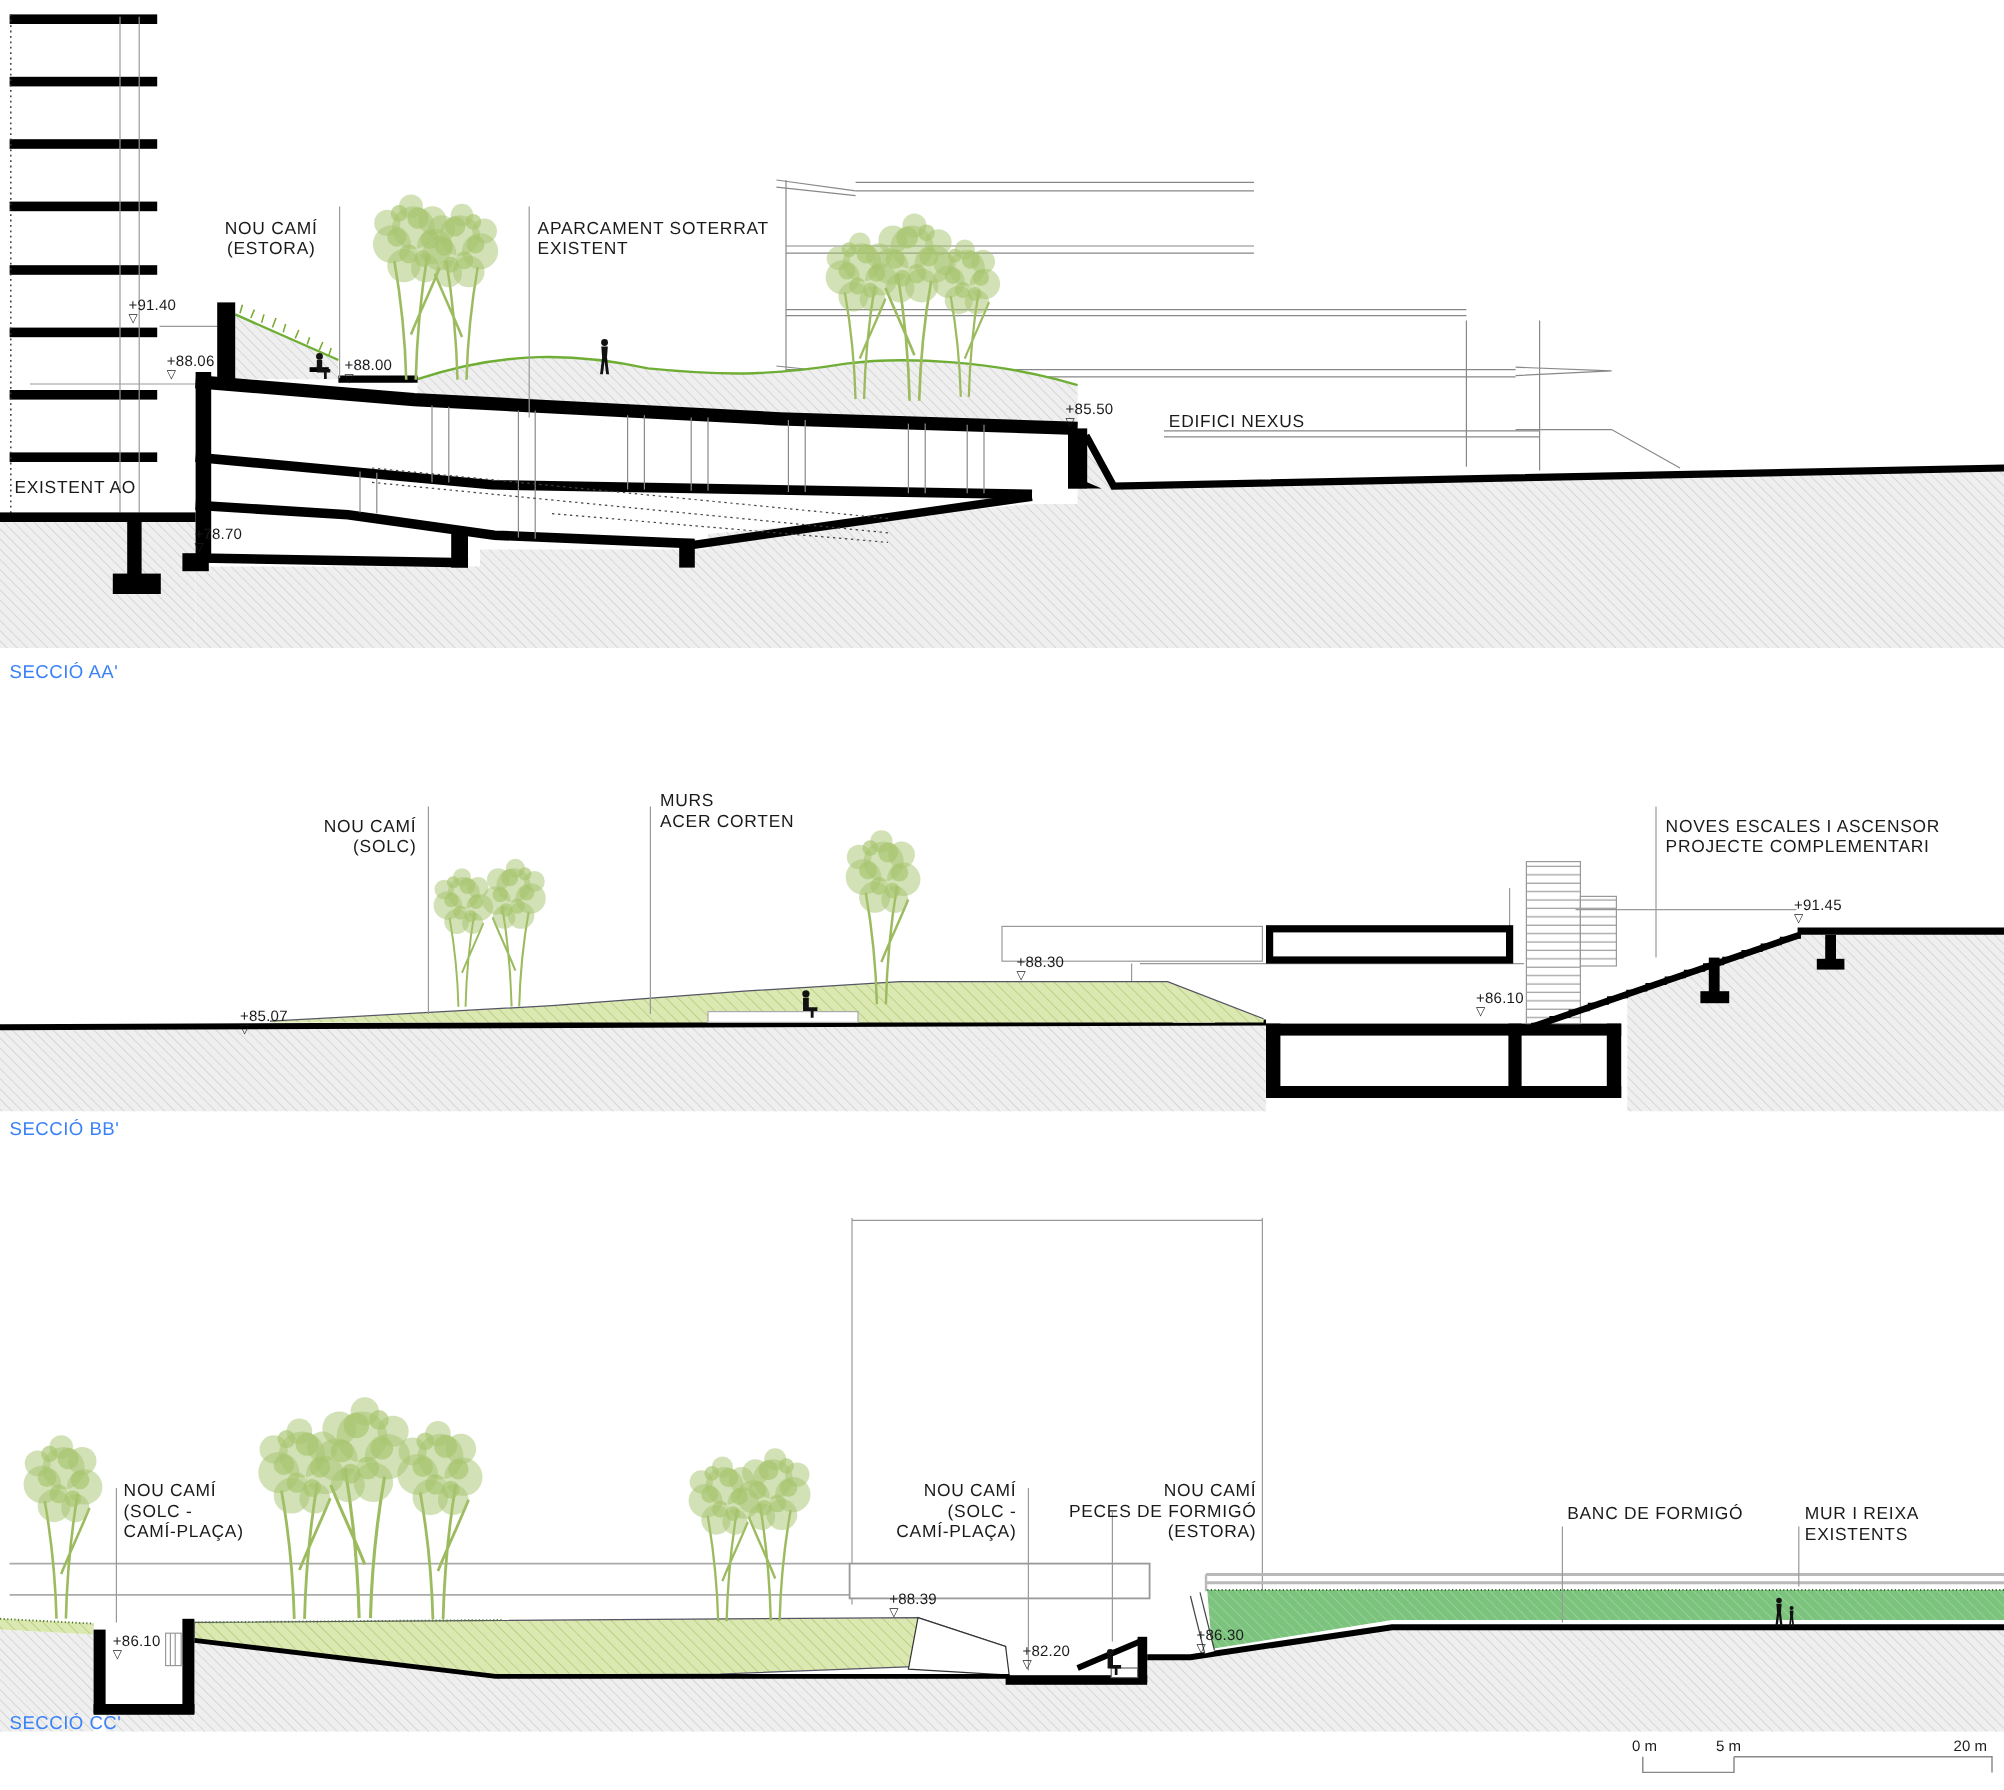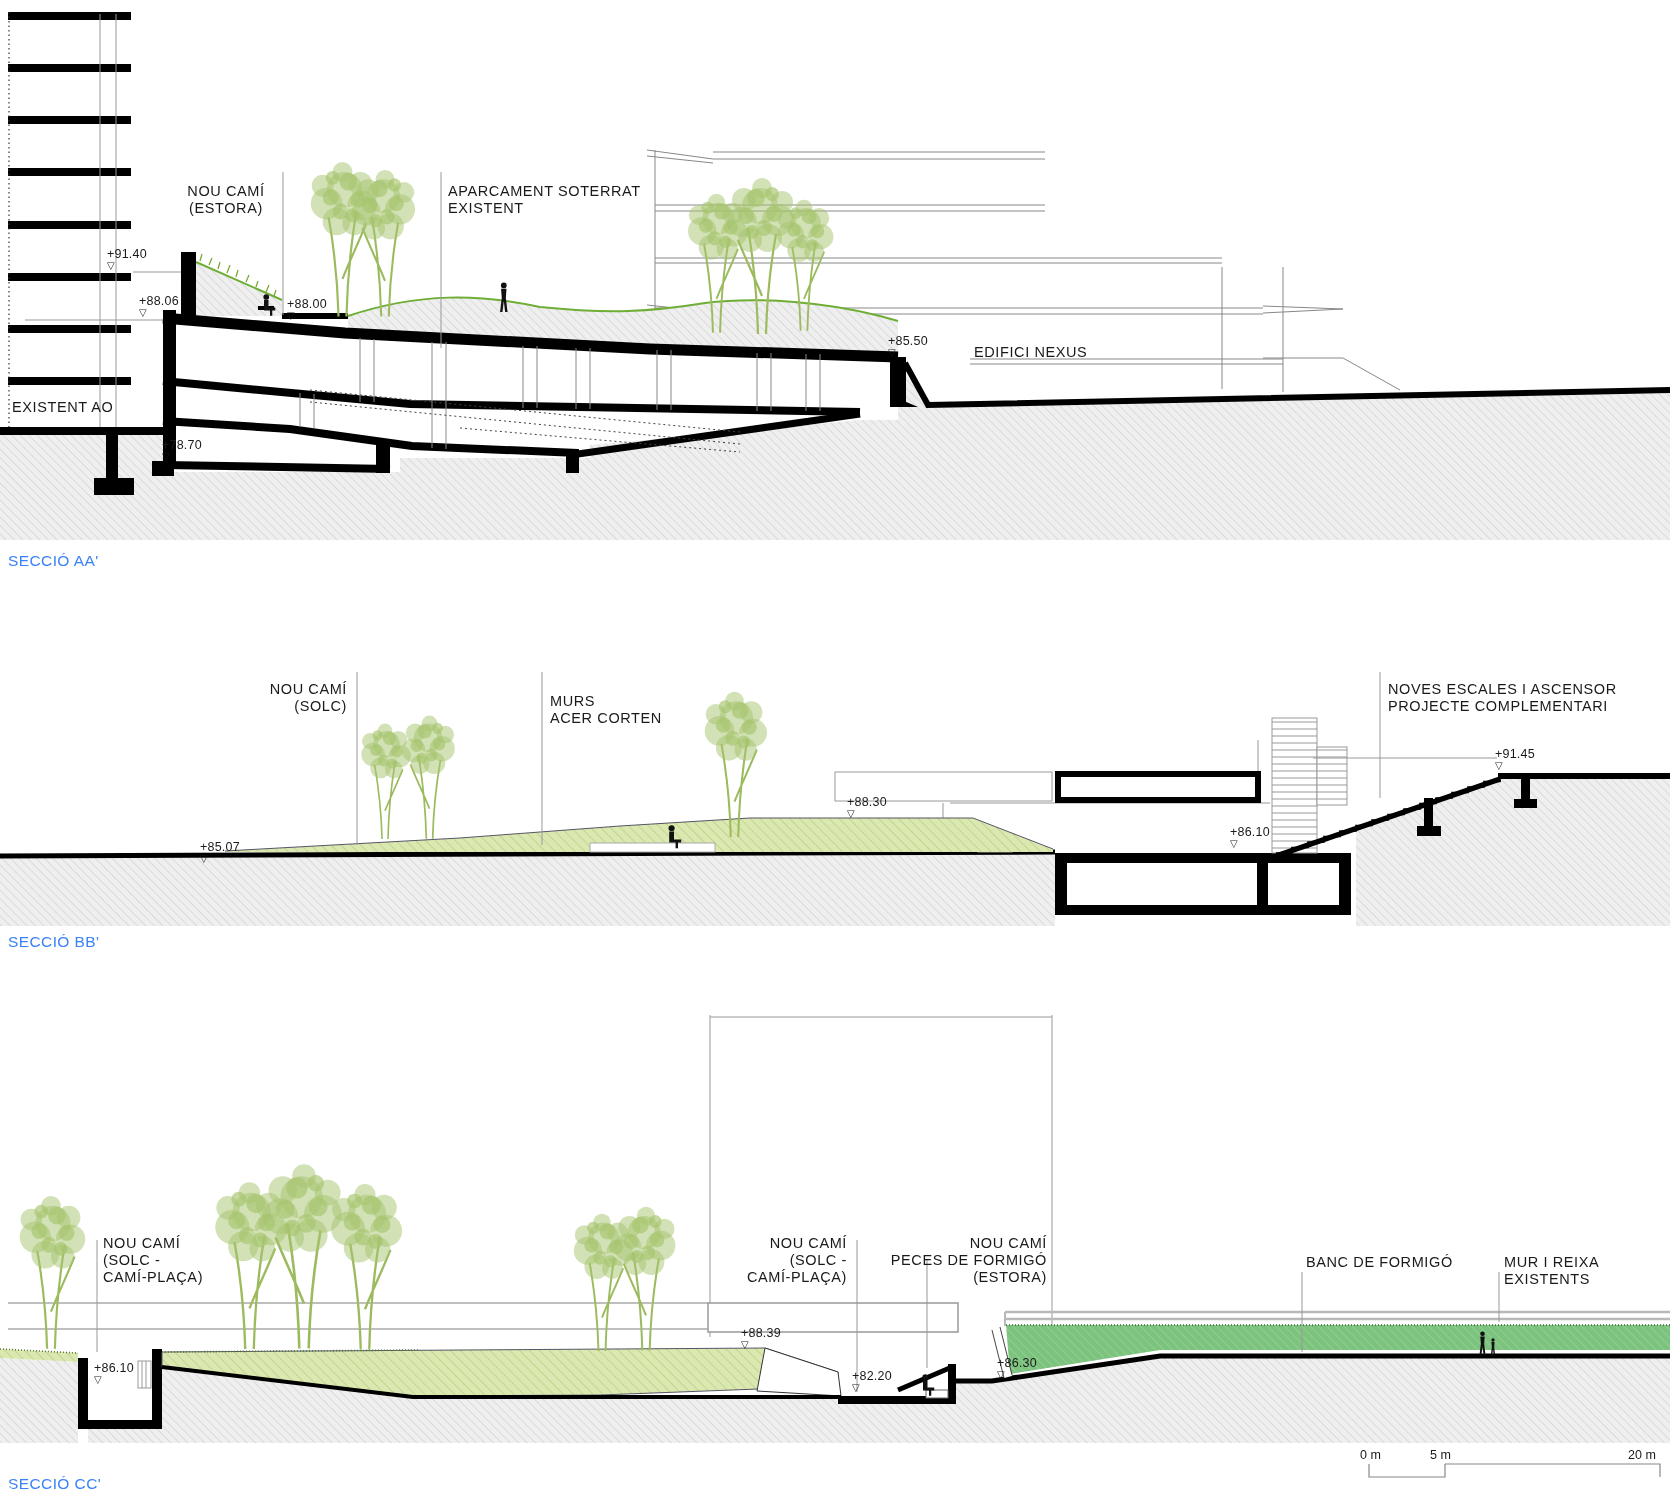--- a/index.html
+++ b/index.html
@@ -313,21 +313,21 @@
       <span class="tri">▽</span>
     </div>
   <div class="lvl" style="left:162px;top:439px;">
     <span class="lvl-t">+78.70</span>
       <span class="tri">▽</span>
     </div>
   <div class="title" style="left:8px;top:552px;">SECCIÓ AA'</div>
 
   <div class="lbl right" style="left:227px;top:681px;width:120px;">NOU CAMÍ
 (SOLC)</div>
-  <div class="lbl" style="left:550px;top:693px;">MURS
+  <div class="lbl" style="left:550px;top:660px;">MURS
 ACER CORTEN</div>
   <div class="lbl" style="left:1388px;top:681px;">NOVES ESCALES I ASCENSOR
 PROJECTE COMPLEMENTARI</div>
 
   <div class="lvl" style="left:200px;top:841px;">
     <span class="lvl-t">+85.07</span>
       <span class="tri">▽</span>
     </div>
   <div class="lvl" style="left:847px;top:796px;">
     <span class="lvl-t">+88.30</span>
@@ -365,18 +365,18 @@
       <span class="tri">▽</span>
     </div>
   <div class="lvl" style="left:852px;top:1370px;">
     <span class="lvl-t">+82.20</span>
       <span class="tri">▽</span>
     </div>
   <div class="lvl" style="left:958px;top:1357px;margin-left:39px;">
     <span class="lvl-t">+86.30</span>
       <span class="tri">▽</span>
     </div>
-  <div class="title" style="left:8px;top:1475px;">SECCIÓ CC'</div>
+  <div class="title" style="left:8px;top:1428px;">SECCIÓ CC'</div>
 
   <span class="scale-label" style="left:1360px;top:1448px;">0 m</span>
   <span class="scale-label" style="left:1430px;top:1448px;">5 m</span>
   <span class="scale-label" style="left:1628px;top:1448px;">20 m</span>
 </div>
 
 </body></html>

